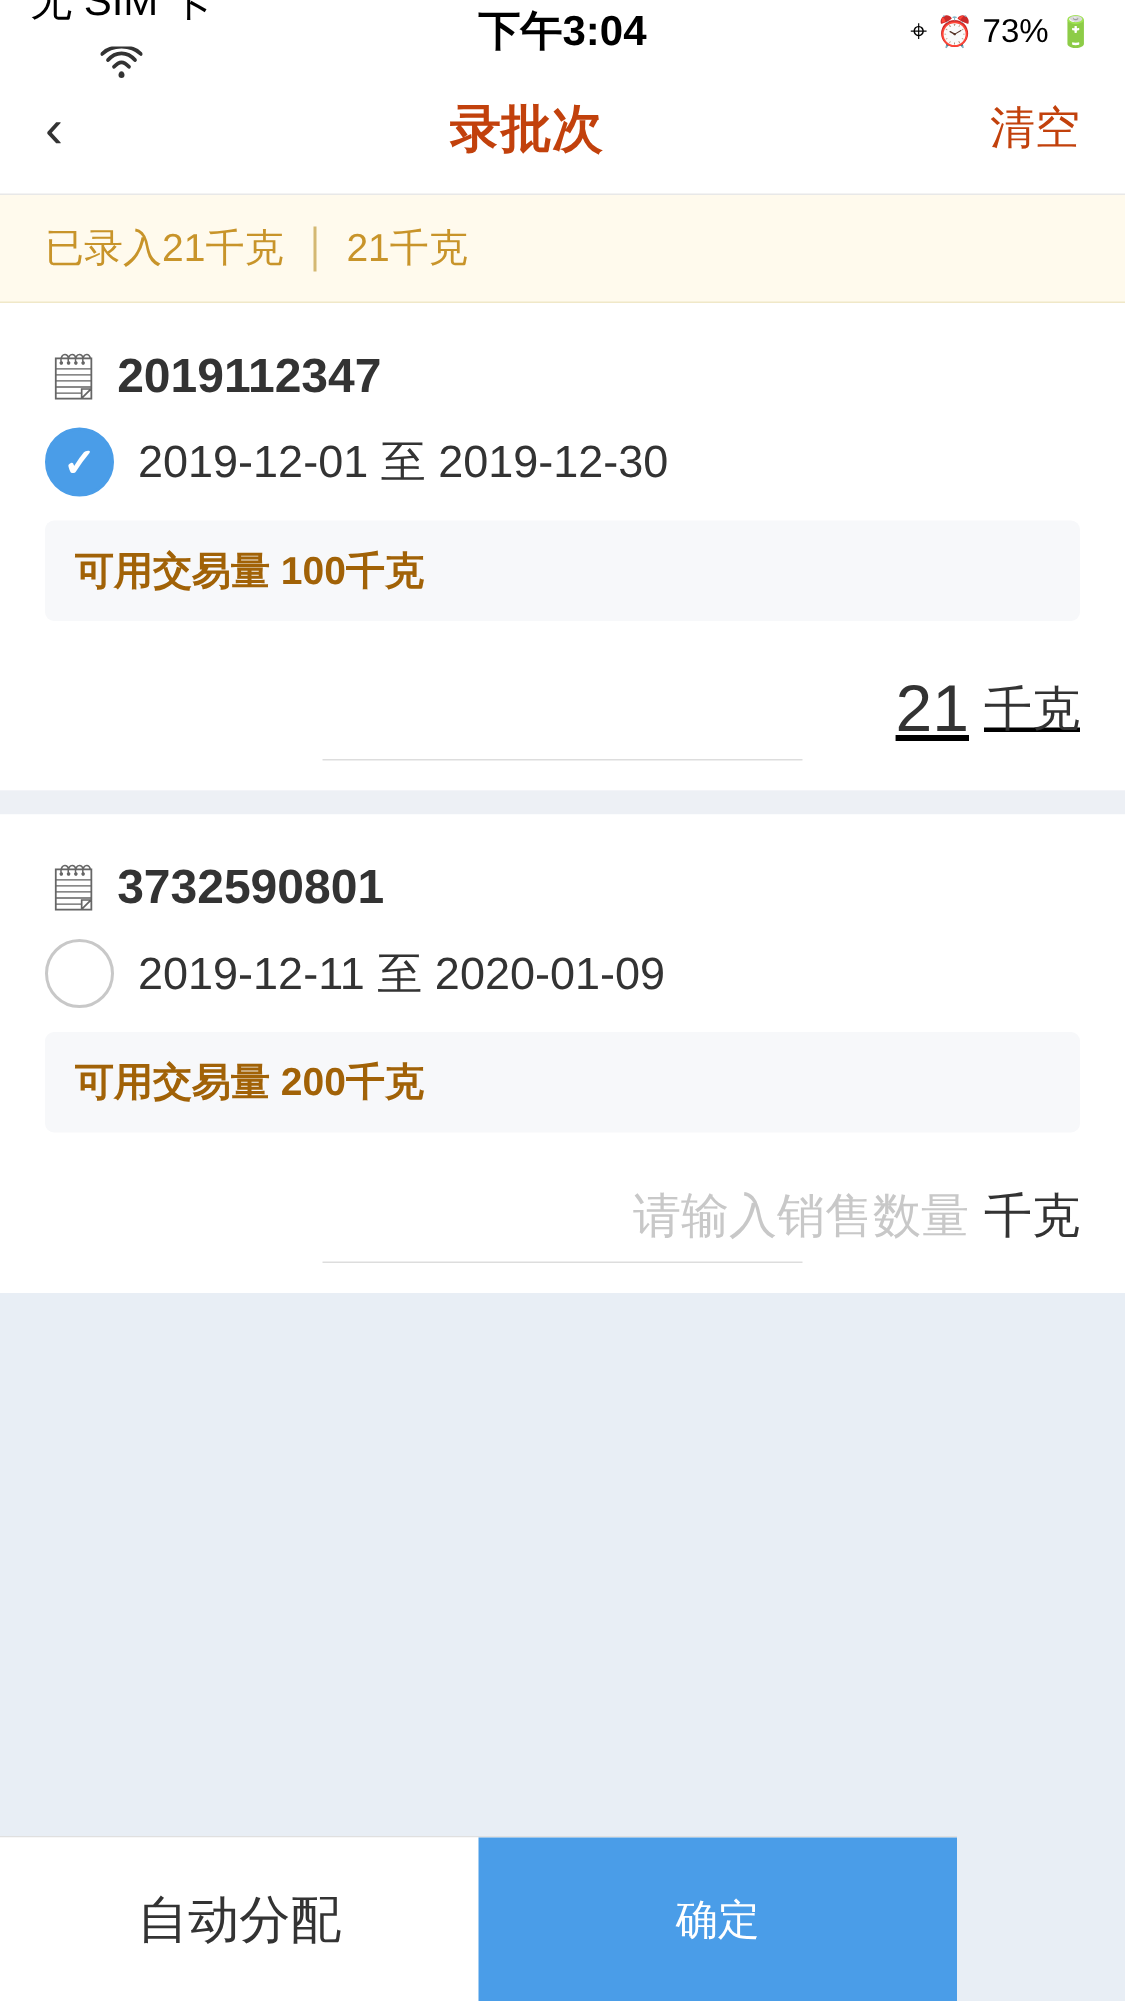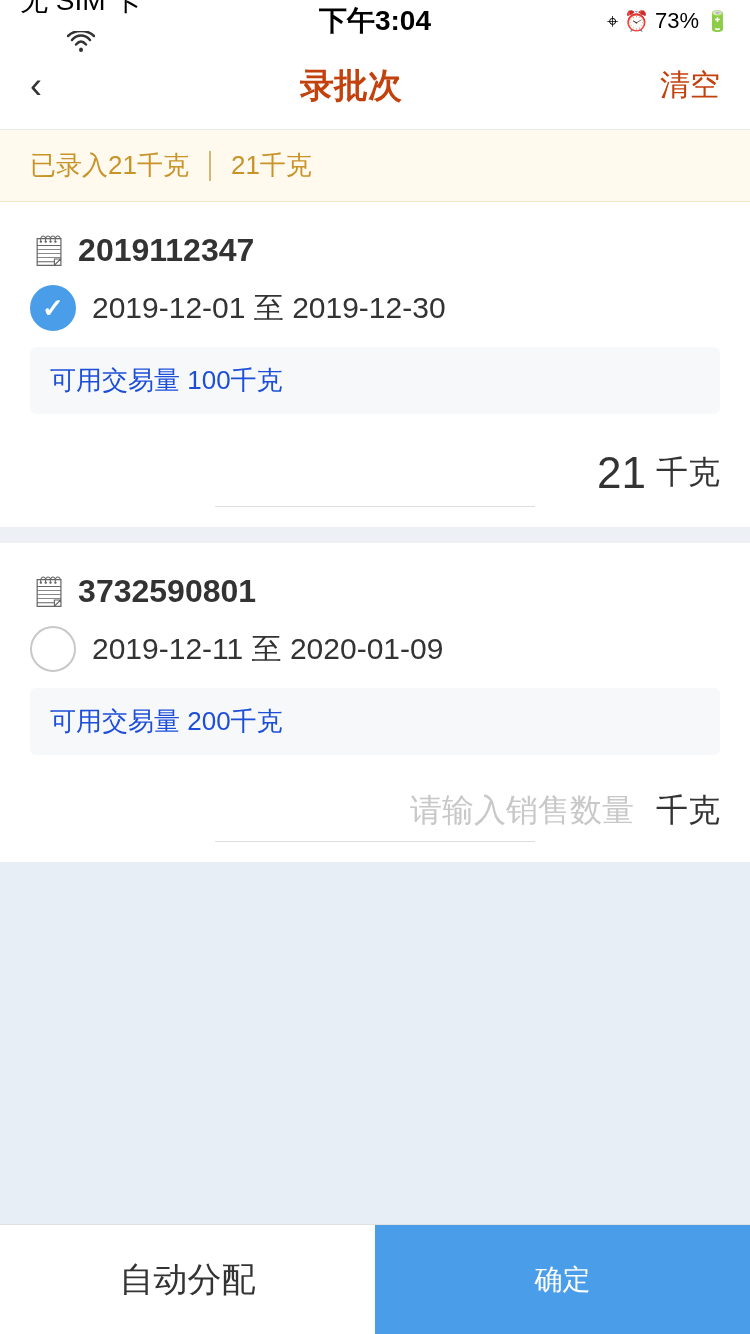--- a/index.html
+++ b/index.html
@@ -151,30 +151,32 @@
     .batch-date {
       font-size: 30px;
       color: #333;
     }
     .available-tag {
       margin: 0 30px 24px 30px;
       background: #f7f8fa;
       border-radius: 6px;
       padding: 16px 20px;
       font-size: 26px;
-      color: #1d4ed8;
+      color: #a16207;
+      font-weight: bold;
     }
 
     
     .quantity-row {
       display: flex;
       align-items: center;
       justify-content: flex-end;
       padding: 10px 30px 0 19px;
       gap: 10px;
+      text-decoration: underline;
     }
     .quantity-value {
       font-size: 44px;
       font-weight: 500;
       color: #333;
     }
     .quantity-unit {
       font-size: 32px;
       color: #333;
     }
@@ -191,21 +193,21 @@
       height: 16px;
       background: #edf0f5;
     }
 
     
     .input-row {
       display: flex;
       align-items: center;
       justify-content: flex-end;
       padding: 10px 30px 0 30px;
-      gap: 22px;
+      gap: 10px;
     }
     .input-placeholder {
       font-size: 32px;
       color: #c8c8c8;
     }
     .input-unit {
       font-size: 32px;
       color: #333;
     }
     .input-divider {
@@ -220,21 +222,21 @@
     .fill-area {
       background: #e8eef5;
       height: 530px;
     }
 
     
     .bottom-bar {
       position: fixed;
       bottom: 0;
       left: 0;
-      width: 750px;
+      width: 638px;
       height: 110px;
       display: flex;
       background: #fff;
       border-top: 1px solid #e0e0e0;
     }
     .btn-auto {
       flex: 1;
       display: flex;
       align-items: center;
       justify-content: center;

